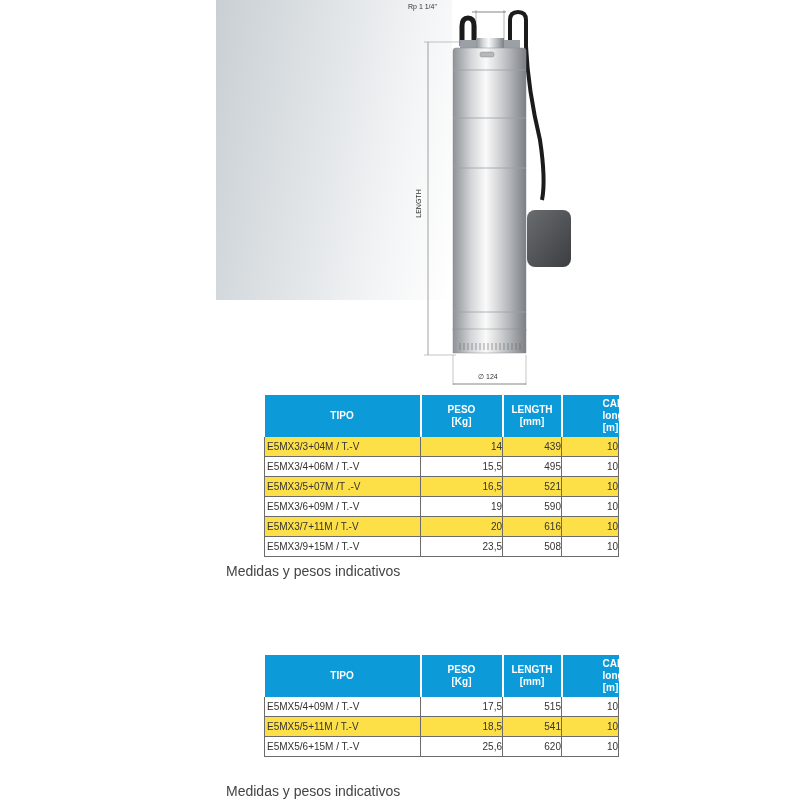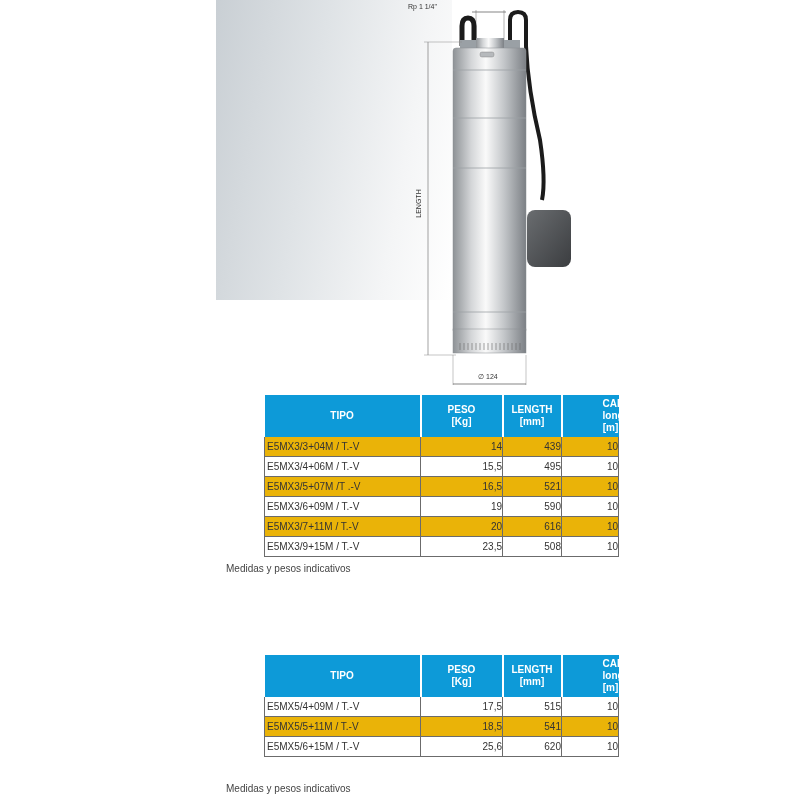--- a/index.html
+++ b/index.html
@@ -10,22 +10,22 @@
   .figure { position:absolute; left:400px; top:0; width:200px; height:390px; }
   .dim-label { position:absolute; font-size:7px; color:#333; }
   table.spec { position:absolute; left:224px; width:354px; border-collapse:collapse; table-layout:fixed;margin-left:40px; }
   table.spec th { background:#0d9ad8; color:#fff; font-weight:bold; font-size:10px; line-height:12px;
                   text-align:center; height:42px; padding:0; border-left:2px solid #be185d; border-right:2px solid #fff; }
   table.spec th:first-child { border-left:none; }
   table.spec th:last-child { border-right:none;padding-left:40px; }
   table.spec td { font-size:10px; color:#333; height:19px; padding:0; text-align:right;
                   border:1px solid #6b6b6b; border-top:none; }
   table.spec td:first-child { text-align:left; padding-left:2px; }
-  table.spec tr.alt td { background:#eab308; }
-  .note { position:absolute; left:226px; font-size:10px; color:#444; }
+  table.spec tr.alt td { background:#fde047; }
+  .note { position:absolute; left:226px; font-size:14px; color:#444; }
 </style>
 </head>
 <body>
 
 <div class="bg-panel"></div>
 
 <div class="figure">
   <svg width="200" height="390" viewBox="0 0 200 390">
     <defs>
       <linearGradient id="steel" x1="0" x2="1" y1="0" y2="0">

